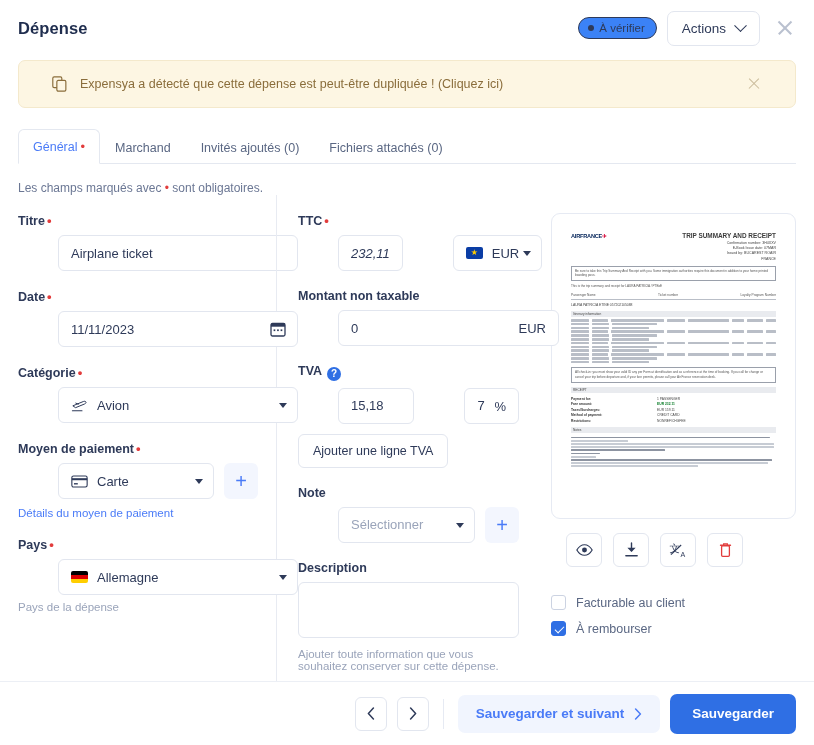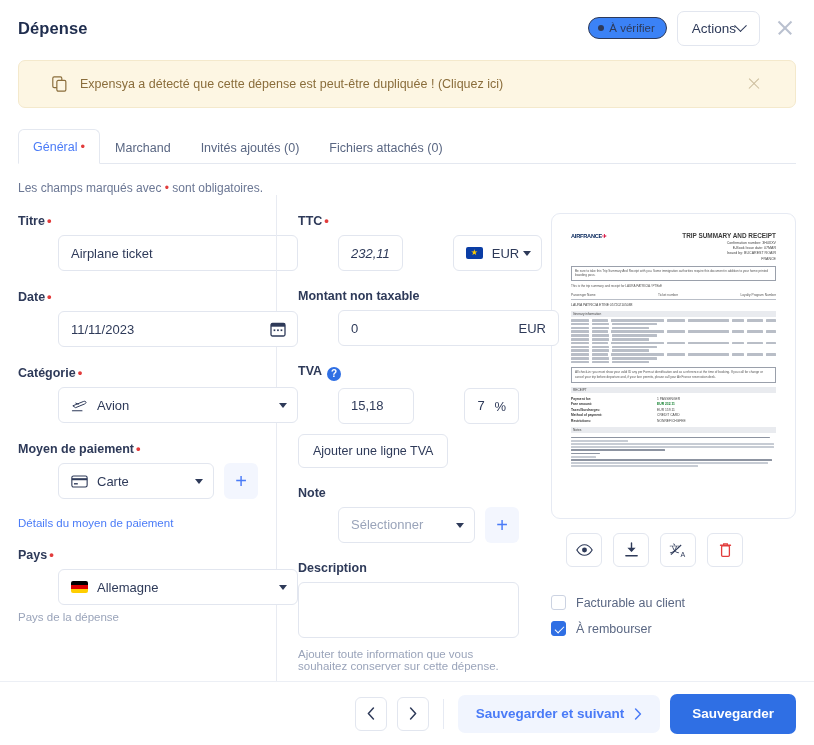--- a/index.html
+++ b/index.html
@@ -22,21 +22,21 @@
   }
   .header-right { margin-left: auto; display: flex; align-items: center; gap: 10px; }
   .status-badge {
     display: inline-flex; align-items: center; gap: 5px;
     border: 1px solid #2e3a59; border-radius: 999px;
     padding: 4px 11px 4px 9px; font-size: 11.5px; color: #2e3a59; font-weight: 400;
     background: #3b82f6; white-space: nowrap;
   }
   .status-dot { width: 6px; height: 6px; border-radius: 50%; background: #2e3a59; display:block; }
   .actions-btn {
-    display: inline-flex; align-items: center; 
+    display: inline-flex; align-items: center; gap: 10px;
     border: 1px solid #e2e6ef; border-radius: 7px; background: #fff;
     padding: 9px 14px; font-size: 13.5px; color: #2e3a59; cursor: pointer;
     font-family: inherit;
     text-align: right;
   }
   .chev { width: 9px; height: 9px; border-right: 1.6px solid #2e3a59; border-bottom: 1.6px solid #2e3a59;
           transform: rotate(45deg) translate(-2px,-2px); display:block; }
   .close-x {
     width: 26px; height: 26px; position: relative; cursor: pointer; margin-left: 2px;
   }
@@ -104,21 +104,21 @@
   }
   .input.placeholder, .select.placeholder { color: #9aa4ba; }
   .select { cursor: pointer; position: relative; padding-right: 26px; }
   .caret {
     position: absolute; right: 10px; top: 50%; margin-top: -2px;
     width: 0; height: 0; border-left: 4px solid transparent; border-right: 4px solid transparent;
     border-top: 5px solid #2e3a59;
   }
   .select .with-icon { display:flex; align-items:center; gap: 9px; }
 
-  .sub-link { font-size: 11.5px; color: #4a7bf7; margin-top: 18px; cursor: pointer; }
+  .sub-link { font-size: 11.5px; color: #4a7bf7; margin-top: 8px; cursor: pointer; }
   .sub-note { font-size: 11.5px; color: #9aa4ba; margin-top: 6px; }
 
   .row { display: flex; gap: 10px; align-items: flex-start; }
   .plus-btn {
     width: 34px; height: 36px; flex: 0 0 34px; background: #f3f6fe;
     border-radius: 6px; display: flex; align-items: center; justify-content: center;
     color: #4a7bf7; font-size: 20px; cursor: pointer; line-height: 1; font-weight: 400;
     border: none;
   }
   .suffix-input { position: relative; }

